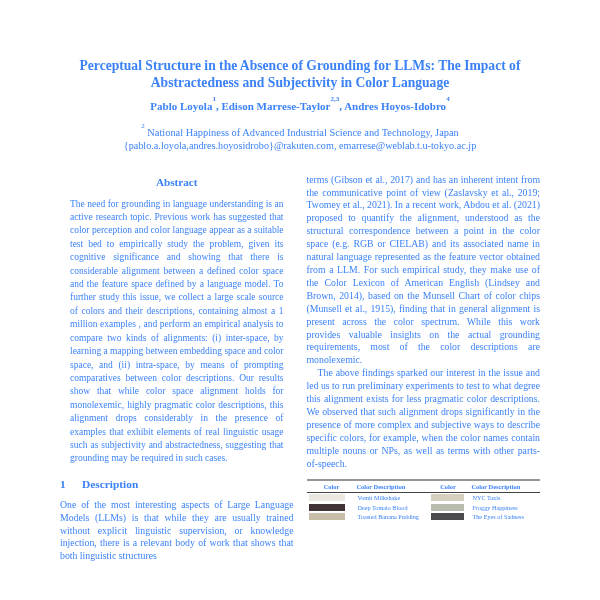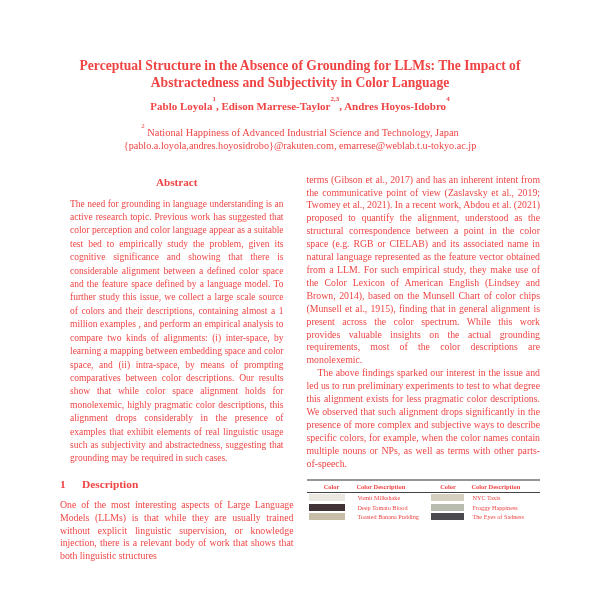--- a/index.html
+++ b/index.html
@@ -4,21 +4,21 @@
 <style>
   * { margin:0; padding:0; box-sizing:border-box; }
   html,body { background:#ffffff; }
   .page {
     position:relative;
     width:600px; height:600px;
     background:#ffffff;
     overflow:hidden;
     padding:58px 60px 0 60px;
     font-family:"Liberation Serif","DejaVu Serif",serif;
-    color:#ef4444;
+    color:#3b82f6;
   }
   .title {
     font-size:13.6px; line-height:16.5px; font-weight:bold;
     text-align:center; margin:0 auto 8px auto; max-width:486px;
   }
   .authors {
     font-size:11px; font-weight:bold; text-align:center; margin-bottom:12px;
   }
   sup.s {
     font-size:7px; position:relative; top:-4px;

